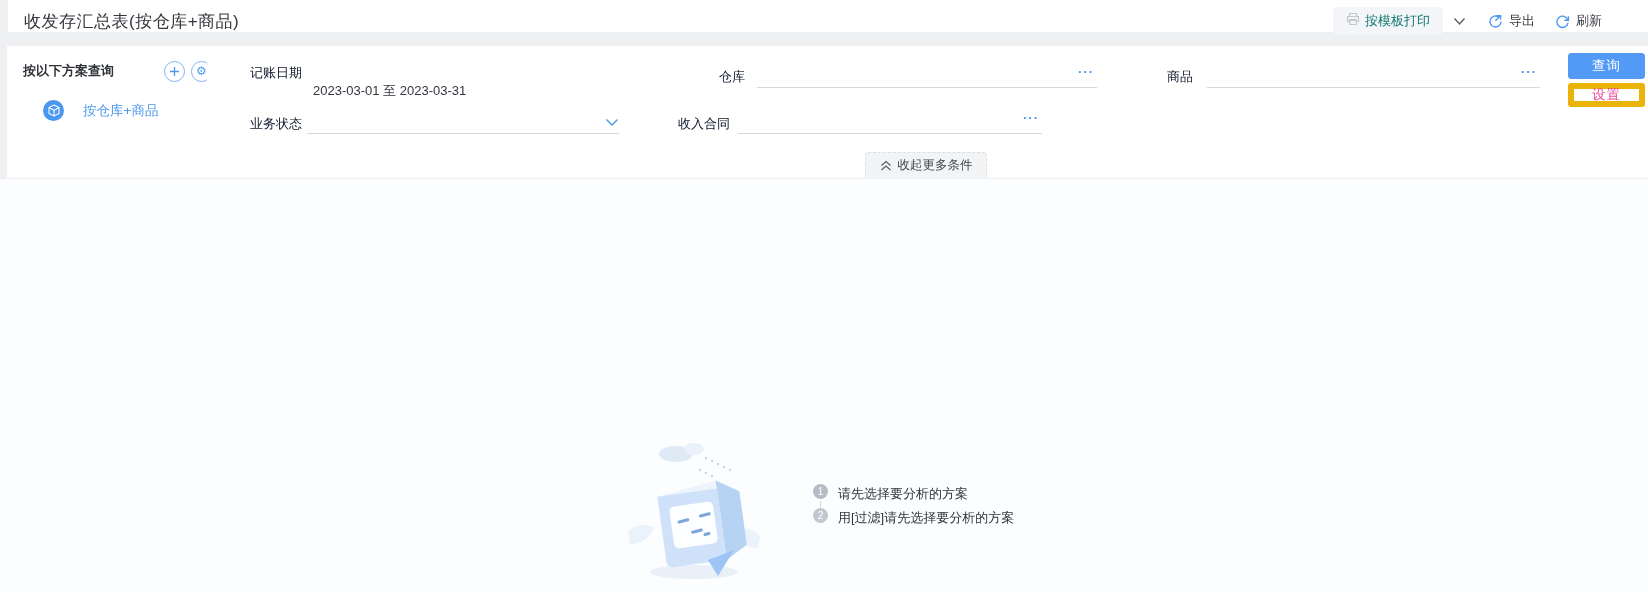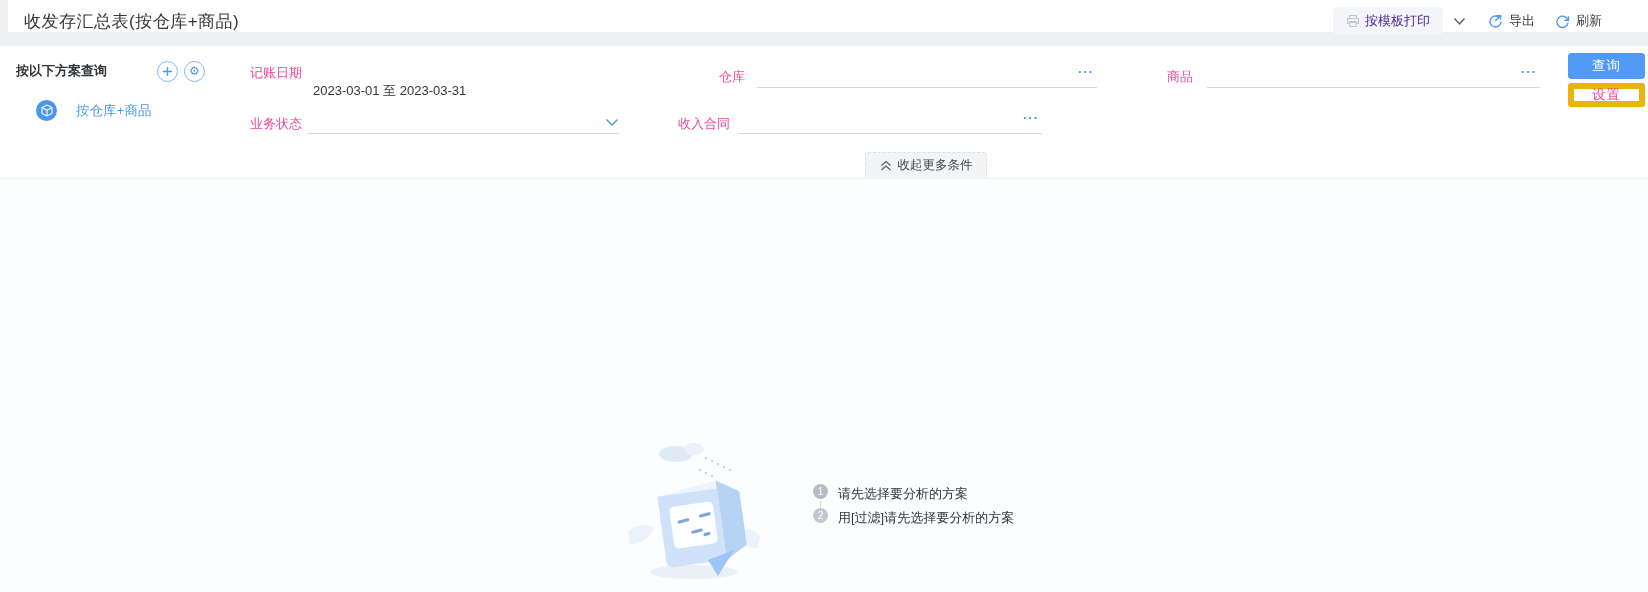--- a/index.html
+++ b/index.html
@@ -4,42 +4,42 @@
 <style>
   html,body{margin:0;padding:0;}
   body{font-family:"Liberation Sans","DejaVu Sans",sans-serif;}
   .app{position:relative;width:1648px;height:592px;background:#eef0f2;overflow:hidden;}
 
   
   .header{position:absolute;top:0;left:8px;right:0;height:32px;background:#fff;}
   .page-title{position:absolute;left:16px;top:10px;font-size:17px;font-weight:500;color:#32353a;letter-spacing:.5px;}
   .header-actions{position:absolute;right:46px;top:8px;display:flex;align-items:center;gap:20px;height:26px;}
   .print-group{display:flex;align-items:center;gap:8px;}
-  .print-btn{display:flex;align-items:center;gap:5px;background:#f3f5f8;border:none;border-radius:4px;
-             padding:5px 13px;font-size:13px;color:#4c1d95;cursor:not-allowed;font-family:inherit;}
+  .print-btn{display:flex;gap:5px;background:#f3f5f8;border:none;border-radius:4px;
+             padding:5px 13px;font-size:13px;color:#0f766e;cursor:not-allowed;font-family:inherit;}
   .hbtn{display:flex;align-items:center;gap:6px;background:none;border:none;font-size:13px;color:#35393f;
         cursor:pointer;font-family:inherit;padding:0;}
   .chev-btn{background:none;border:none;padding:0 2px;cursor:pointer;display:flex;align-items:center;}
 
   
-  .sidebar{position:absolute;top:46px;left:0;width:239px;height:132px;background:#fff;}
+  .sidebar{position:absolute;top:46px;left:7px;width:239px;height:132px;background:#fff;}
   .sidebar-head{display:flex;align-items:center;padding:12px 4px 0 16px;}
   .sidebar-title{font-size:13px;font-weight:bold;color:#303338;flex:0 0 auto;}
   .sidebar-tools{display:flex;align-items:center;gap:6px;margin-left:auto;}
   .circle-icon-btn{width:21px;height:21px;border:1px solid #83b4f3;border-radius:50%;background:#fff;color:#4a97f0;
                    display:flex;align-items:center;justify-content:center;cursor:pointer;padding:0;box-sizing:border-box;}
   .collapse-btn{width:24px;height:26px;background:#eef1f4;border:none;border-radius:4px;color:#4a97f0;
                 font-size:15px;font-weight:bold;cursor:pointer;display:flex;align-items:center;justify-content:center;padding:0;}
   .scheme-item{display:flex;align-items:center;gap:19px;margin:16px 0 0 36px;cursor:pointer;}
   .scheme-icon{width:21px;height:21px;border-radius:50%;background:#4a97f0;display:flex;align-items:center;justify-content:center;}
   .scheme-label{font-size:13.5px;color:#4a97f0;}
 
   
   .filter-panel{position:absolute;top:46px;left:207px;right:0;height:132px;background:#fff;}
-  .flabel{position:absolute;font-size:13px;color:#ec4899;}
+  .flabel{position:absolute;font-size:13px;color:#0f172a;}
   .pills{position:absolute;left:106px;top:14px;display:flex;gap:4px;}
   .pill{font-size:12px;color:#33373d;border:1px solid #d9dde3;border-radius:11px;padding:2px 8px;background:#fff;cursor:pointer;line-height:15px;}
   .pill.selected{background:#4a97f0;border-color:#4a97f0;color:#fff;}
   .date-range{position:absolute;left:106px;top:36px;font-size:13px;color:#33373d;}
   .ufield{position:absolute;height:24px;border-bottom:1px solid #d9d9d9;display:flex;align-items:center;}
   .ufield input{border:none;outline:none;flex:1;font-size:13px;color:#33373d;background:transparent;min-width:0;font-family:inherit;}
   .more-trigger{color:#4a97f0;font-size:13px;font-weight:bold;letter-spacing:1px;cursor:pointer;padding:0 3px;line-height:10px;align-self:flex-start;margin-top:4px;}
   .select-arrow{cursor:pointer;display:flex;align-items:center;margin-top:2px;}
   .collapse-tab{position:absolute;left:658px;top:106px;width:122px;height:26px;background:#f3f4f6;
                 border:1px dashed #dcdfe3;border-bottom:none;border-radius:3px 3px 0 0;box-sizing:border-box;

